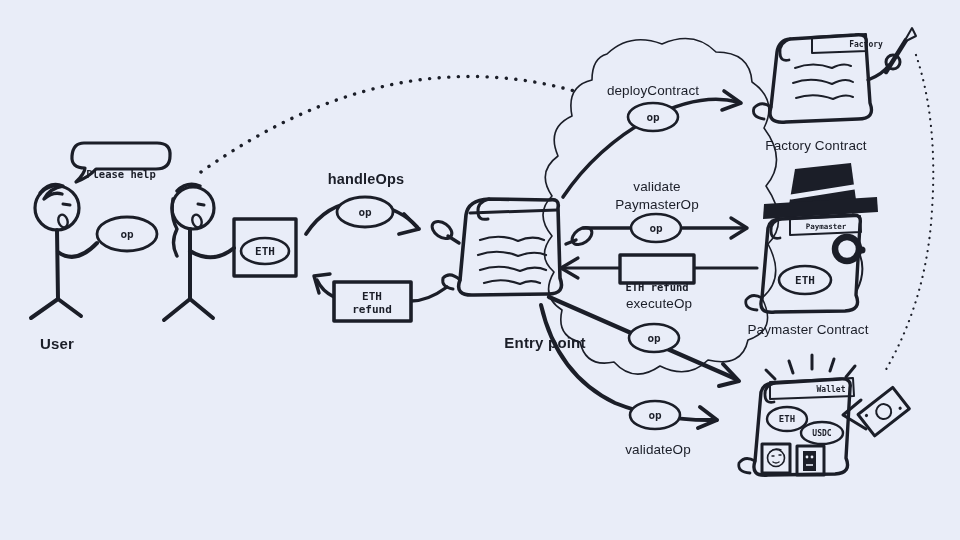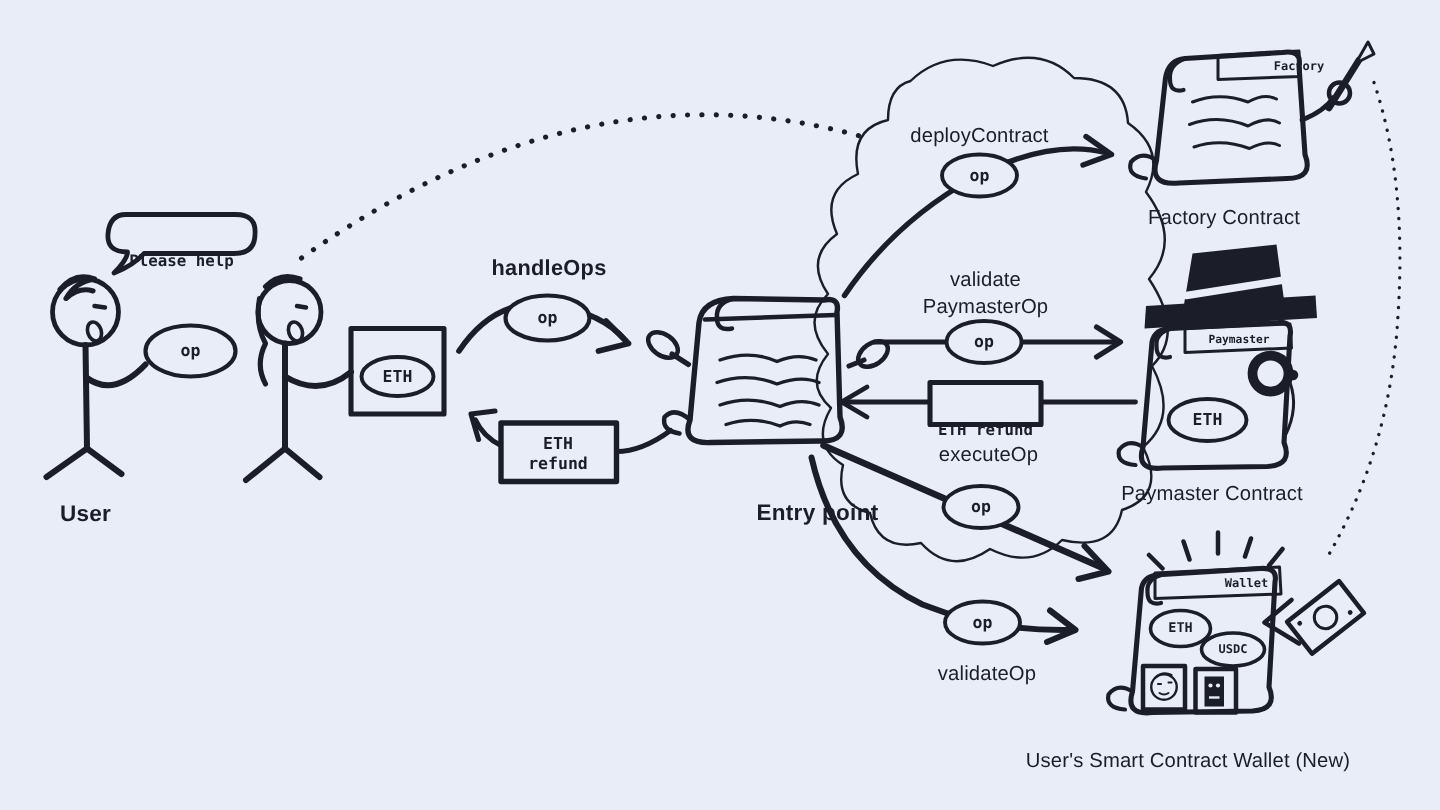--- a/index.html
+++ b/index.html
@@ -218,15 +218,14 @@
 <div class="txt mono mono-8" style="left:866px;top:44px;">Factory</div>
 <div class="txt lbl-md" style="left:816px;top:145px;">Factory Contract</div>
 
 <div class="txt mono mono-7" style="left:826px;top:226px;">Paymaster</div>
 <div class="txt mono mono-11" style="left:805px;top:280px;">ETH</div>
 <div class="txt lbl-md" style="left:808px;top:329px;">Paymaster Contract</div>
 
 <div class="txt mono mono-8" style="left:831px;top:389px;">Wallet</div>
 <div class="txt mono mono-9" style="left:787px;top:419px;">ETH</div>
 <div class="txt mono mono-8" style="left:822px;top:433px;">USDC</div>
-<div class="txt lbl-md" style="left:792px;top:507px;">User's Smart Contract Wallet (New)</div>
 
 </div>
 
 </body></html>

